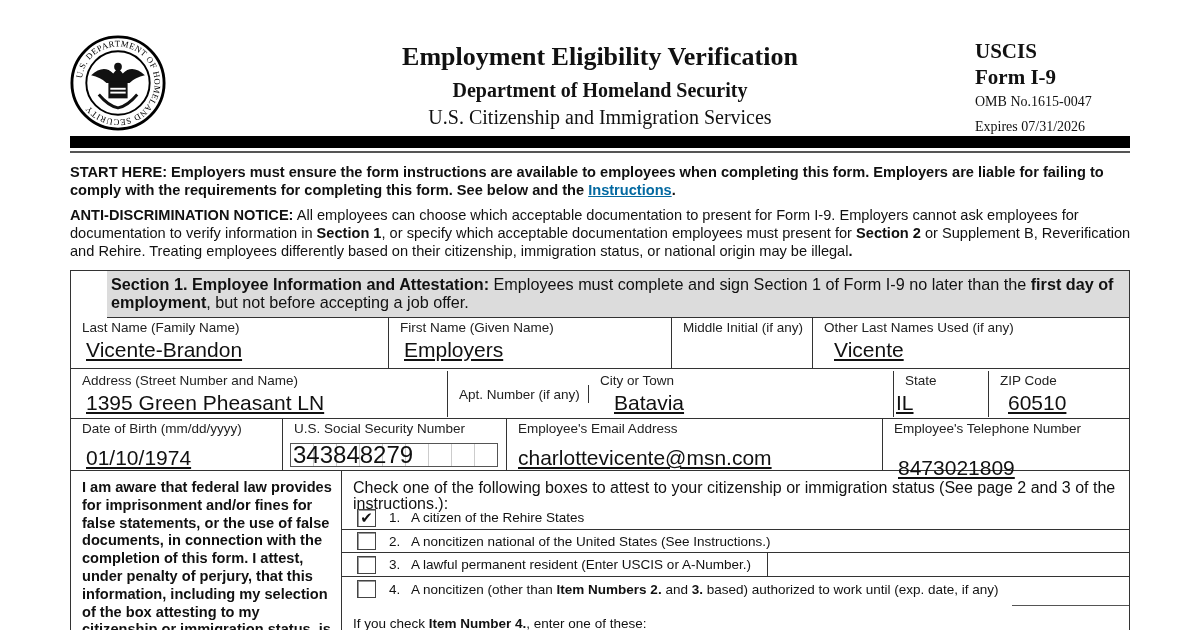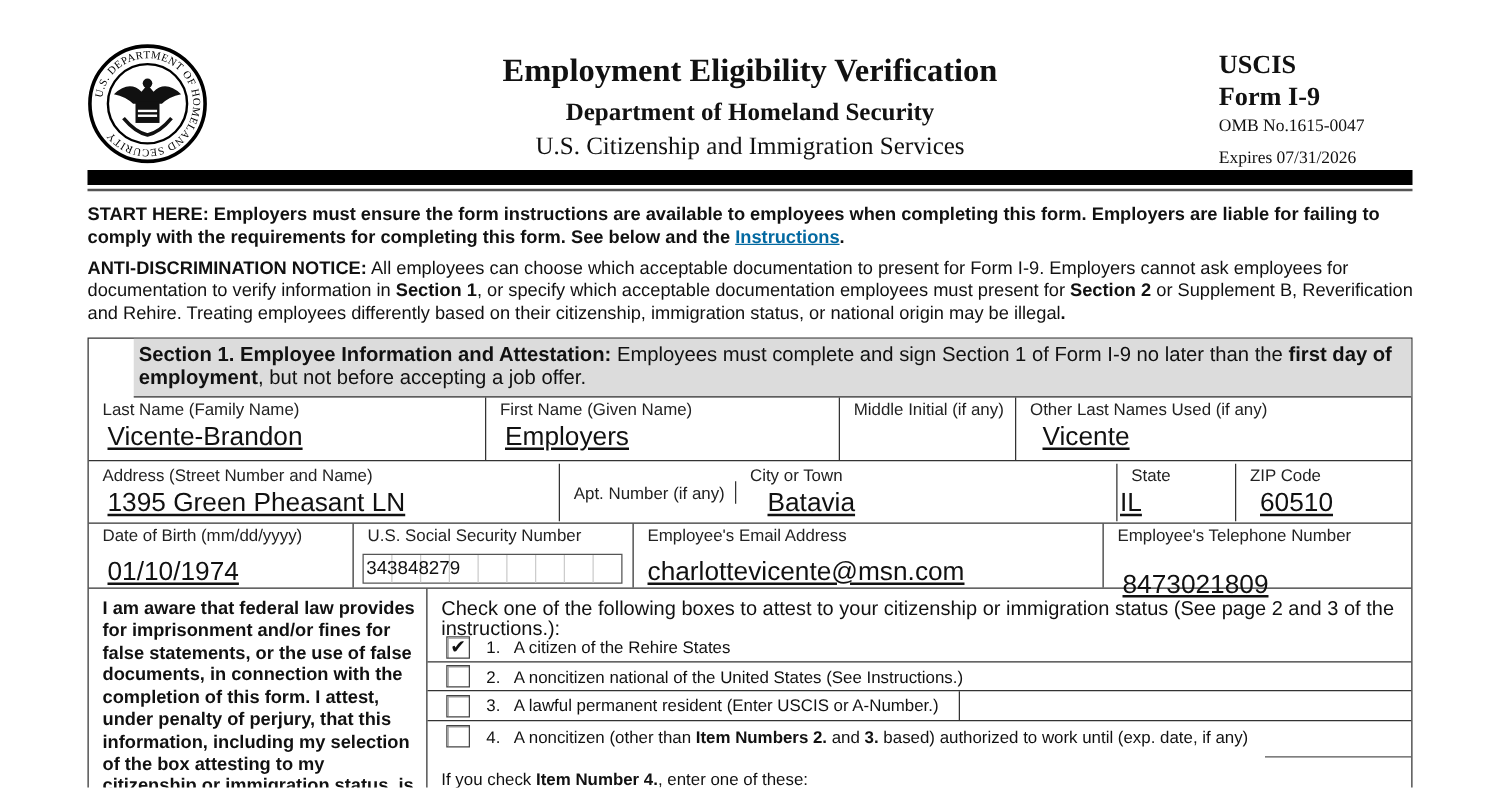--- a/index.html
+++ b/index.html
@@ -37,21 +37,21 @@
   .lbl { font-size: 13.5px; line-height: 16px; color: #222; white-space: nowrap; }
   .val { font-size: 21px; line-height: 28px; padding-left: 4px; white-space: nowrap; text-decoration: underline; }
 
   .r1 { height: 51px; }
   .r2 { height: 50px; align-items: center; }
   .r3 { height: 52px; }
 
   .ssn-box { position: absolute; left: 7px; top: 24px; width: 208px; height: 24px; border: 1px solid #555; display: flex; }
   .ssn-box span.seg { flex: 1; border-right: 1px solid #ccc; }
   .ssn-box span.seg:last-child { border-right: none; }
-  .ssn-val { position: absolute; left: 10px; top: 22px; font-size: 15px; line-height: 28px; }
+  .ssn-val { position: absolute; left: 10px; top: 22px; font-size: 24px; line-height: 28px; }
 
   
   .att { display: flex; height: 165px; }
   .att-left { width: 271px; border-right: 1px solid #333; padding: 8px 4px 0 11px; font-size: 14.6px; font-weight: bold; line-height: 17.8px; overflow: hidden; }
   .att-right { flex: 1; position: relative; }
   .att-intro { font-size: 16px; line-height: 16px; padding: 9px 0 0 11px; }
   .opt { position: absolute; left: 0; right: 0; display: flex; align-items: center; font-size: 13.5px; }
   .opt .cb { width: 19px; height: 18px; border: 1px solid #444; margin-left: 15px; margin-right: 13px; display: flex; align-items: center; justify-content: center; font-size: 15px; line-height: 16px; box-shadow: inset 1px 1px 0 #999; }
   .opt .num { width: 22px; }
   .opt1 { top: 35px; height: 24px; border-bottom: 1px solid #333; }

